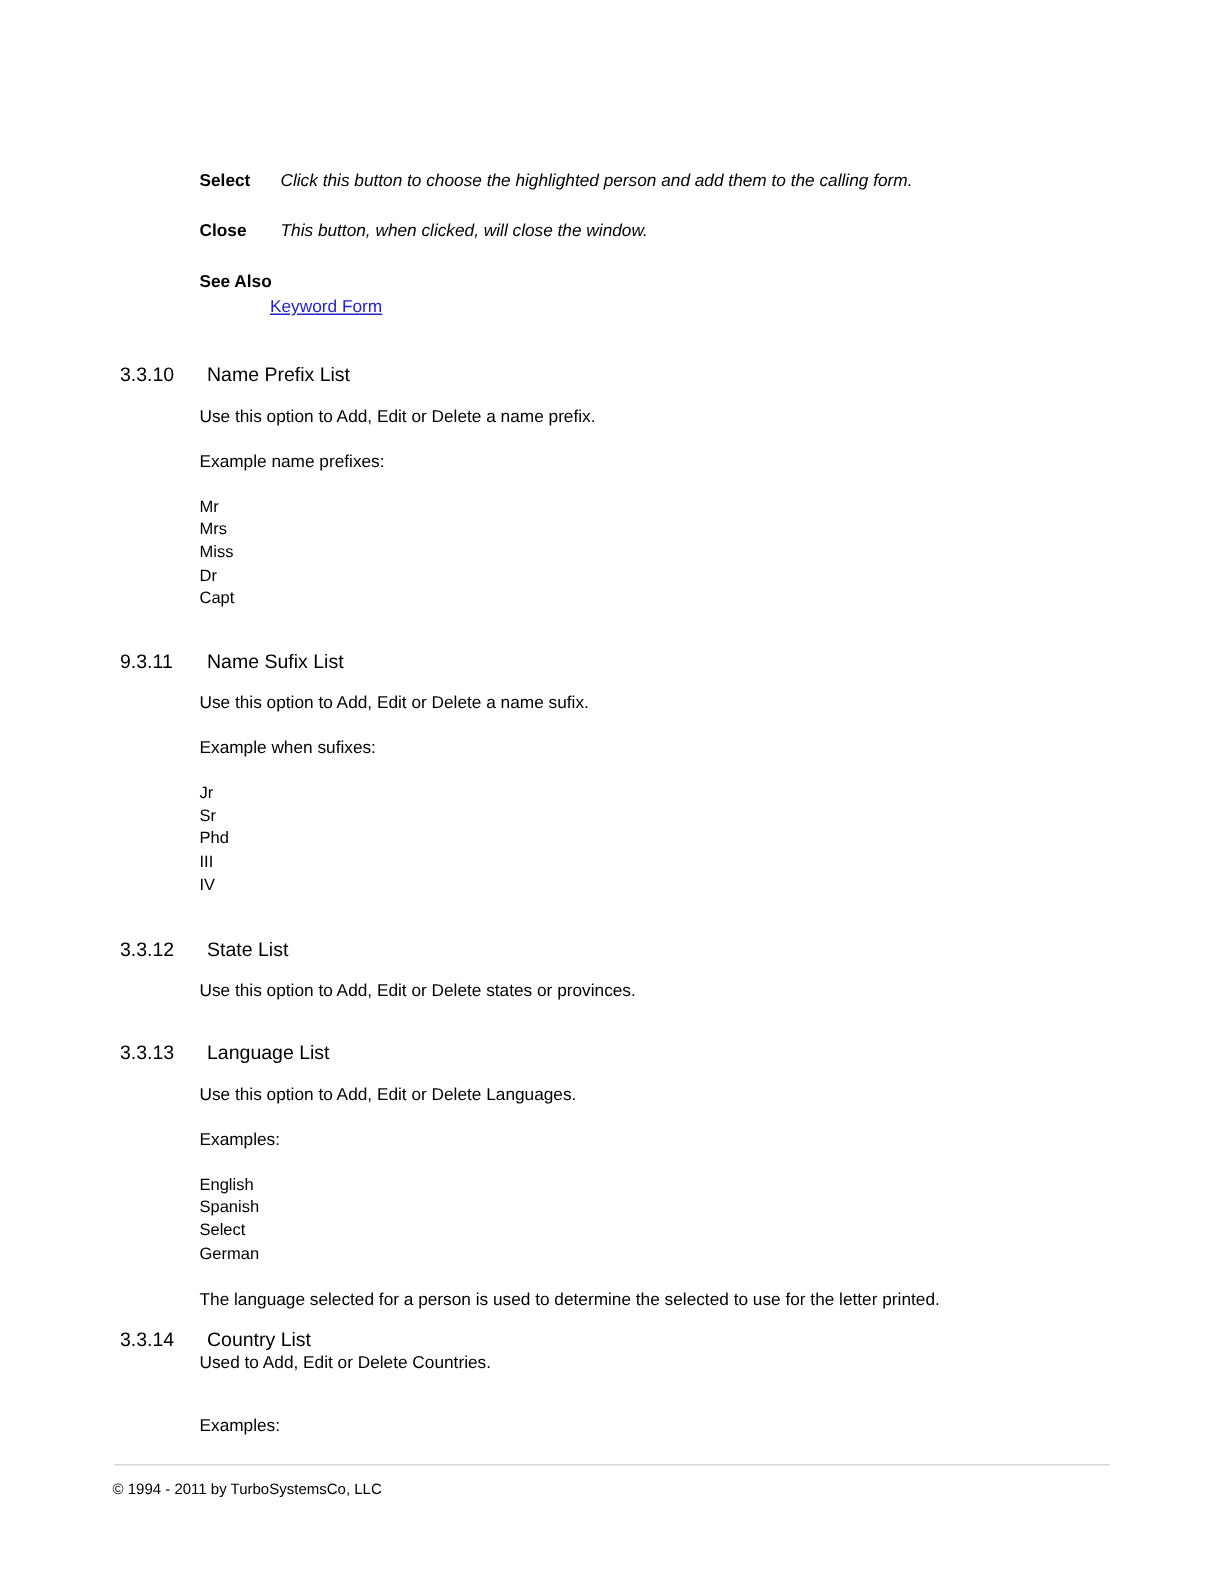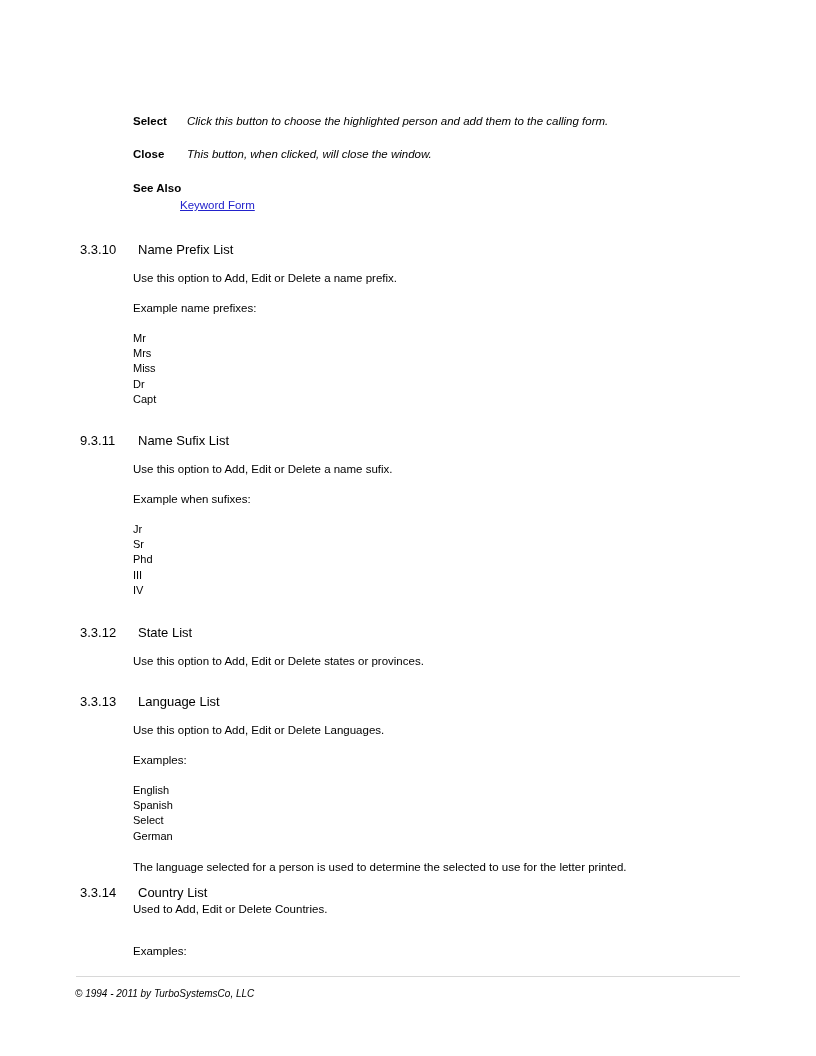--- a/index.html
+++ b/index.html
@@ -139,21 +139,20 @@
     top: 976px;
     width: 664px;
     height: 1px;
     background: #d8d8d8;
   }
   .footer-text {
     position: absolute;
     left: 75px;
     top: 988px;
     font-size: 10px;
-    font-style: italic;
     white-space: nowrap;
   }
 </style>
 </head>
 <body>
 
 <div class="page">
 
 
   <div class="content">

